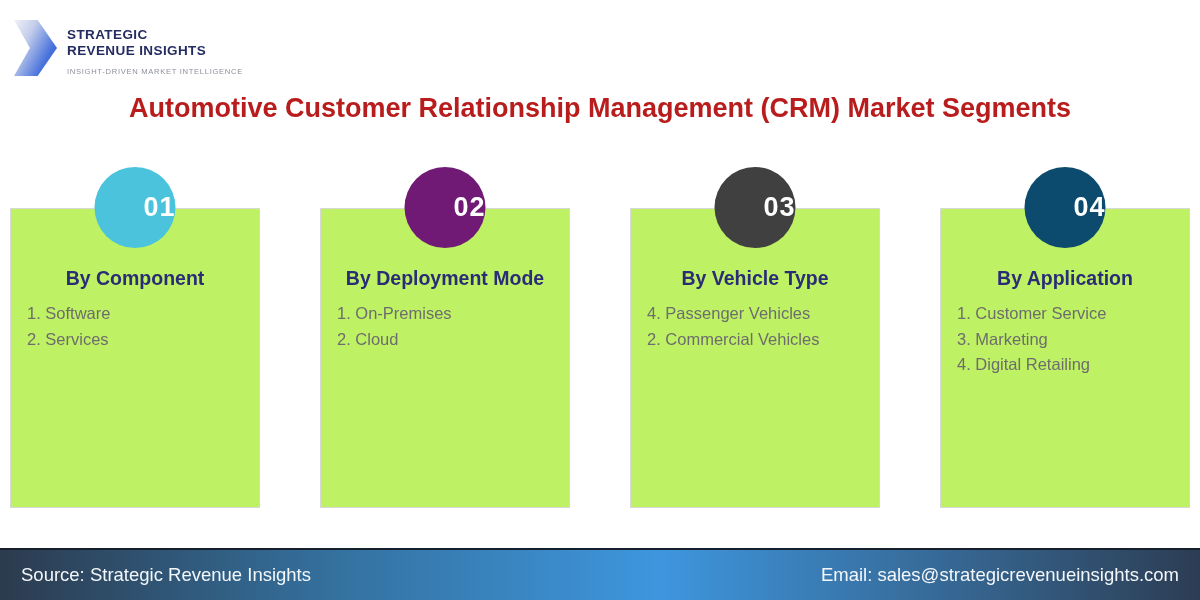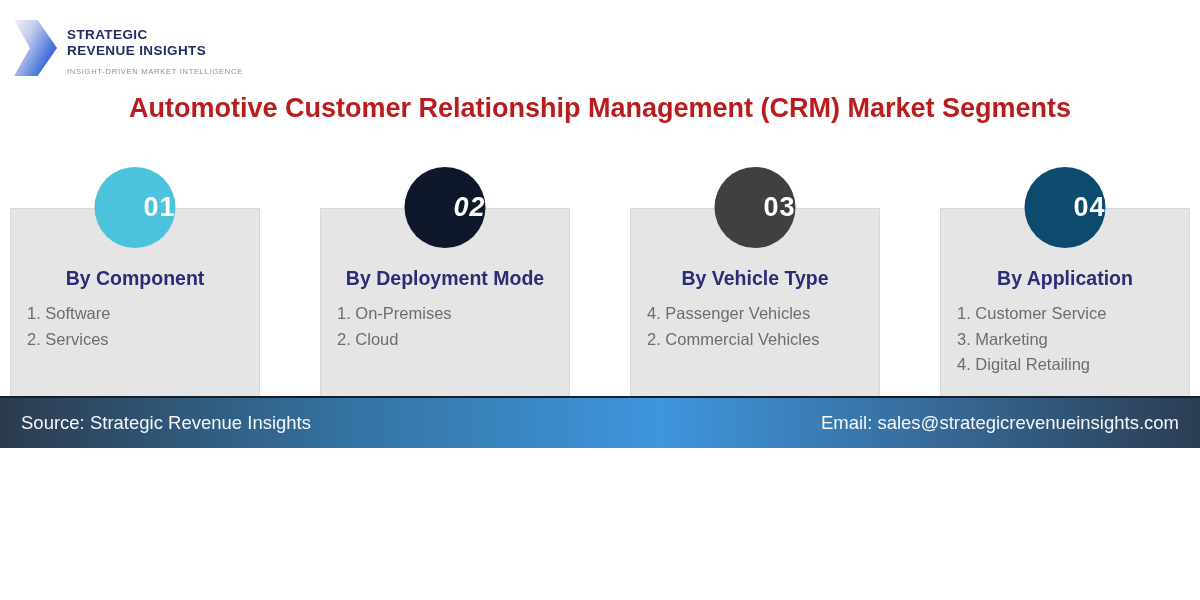--- a/index.html
+++ b/index.html
@@ -2,21 +2,21 @@
 <html><head>
 <meta charset="utf-8">
 <style>
   * { margin: 0; padding: 0; box-sizing: border-box; }
   html, body { background: #ffffff; }
   body { font-family: "Liberation Sans", sans-serif; }
 
   .page {
     position: relative;
     width: 1200px;
-    height: 448px;
+    height: 600px;
     background: #ffffff;
     overflow: hidden;
   }
 
   
   .logo { position: absolute; top: 20px; left: 14px; display: flex; align-items: flex-start; }
   .logo-chevron {
     width: 43px; height: 56px;
     background: linear-gradient(118deg, #f1f2f6 0%, #c3cdeb 32%, #4a74dc 72%, #2b50c6 100%);
     clip-path: polygon(0% 0%, 55% 0%, 100% 50%, 55% 100%, 0% 100%, 37% 50%);
@@ -44,21 +44,21 @@
   .cards {
     position: absolute;
     top: 167px; left: 10px;
     display: flex;
     gap: 60px;
   }
   .card-wrap { position: relative; width: 250px; height: 341px; }
   .card-box {
     position: absolute; top: 41px; left: 0;
     width: 250px; height: 300px;
-    background: #e5e5e5;
+    background: #bef264;
     border: 1px solid #d8d8d8;
   }
   .badge {
     position: absolute; top: 0; left: 50%;
     transform: translateX(-50%);
     width: 81px; height: 81px;
     border-radius: 50%;
     display: flex; align-items: center; justify-content: flex-end;
     color: #ffffff;
     font-size: 27px;
@@ -128,21 +128,21 @@
       <div class="card-box">
         <div class="card-heading">By Component</div>
         <ul class="card-list">
           <li>1. Software</li>
           <li>2. Services</li>
         </ul>
       </div>
     </div>
 
     <div class="card-wrap">
-      <div class="badge" style="background: #0f172a; font-style: italic;">
+      <div class="badge" style="background: #701a75;">
         <span>02</span>
       </div>
       <div class="card-box">
         <div class="card-heading">By Deployment Mode</div>
         <ul class="card-list">
           <li>1. On-Premises</li>
           <li>2. Cloud</li>
         </ul>
       </div>
     </div>

